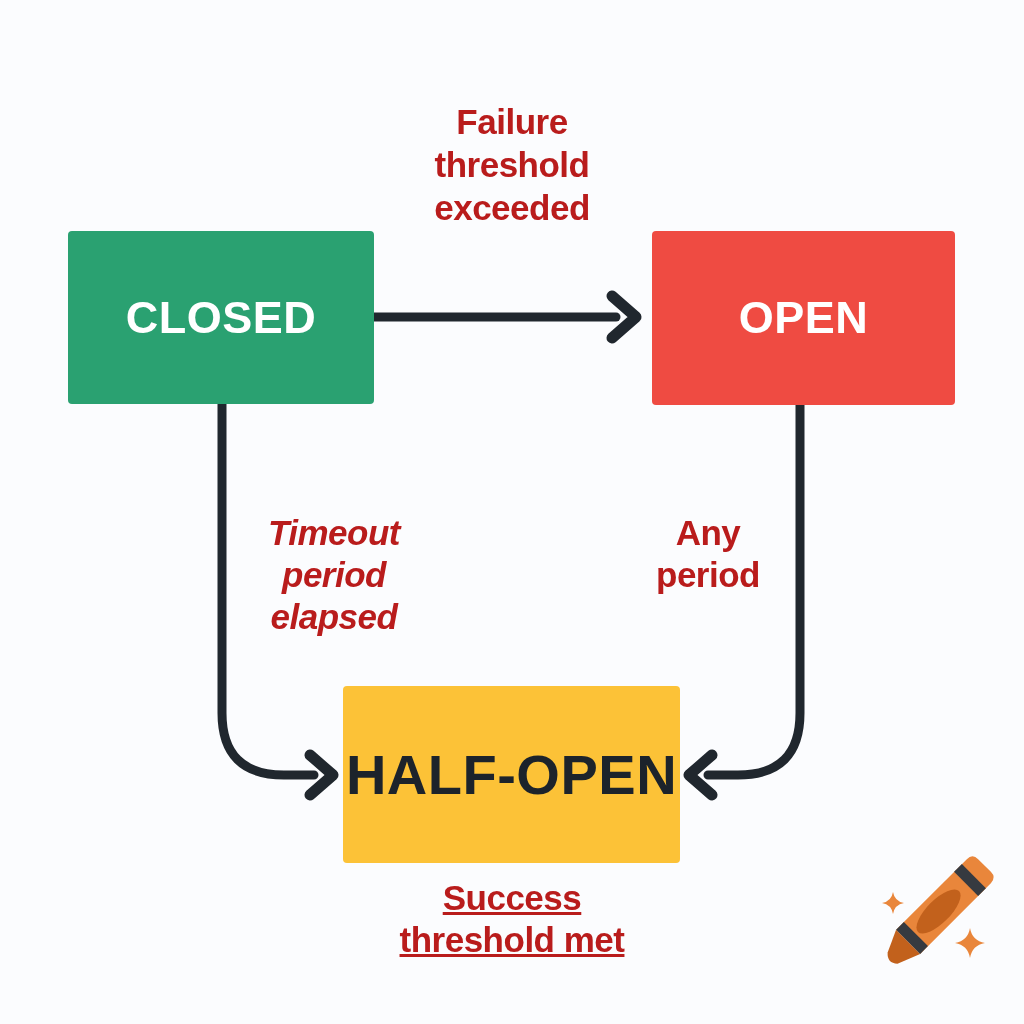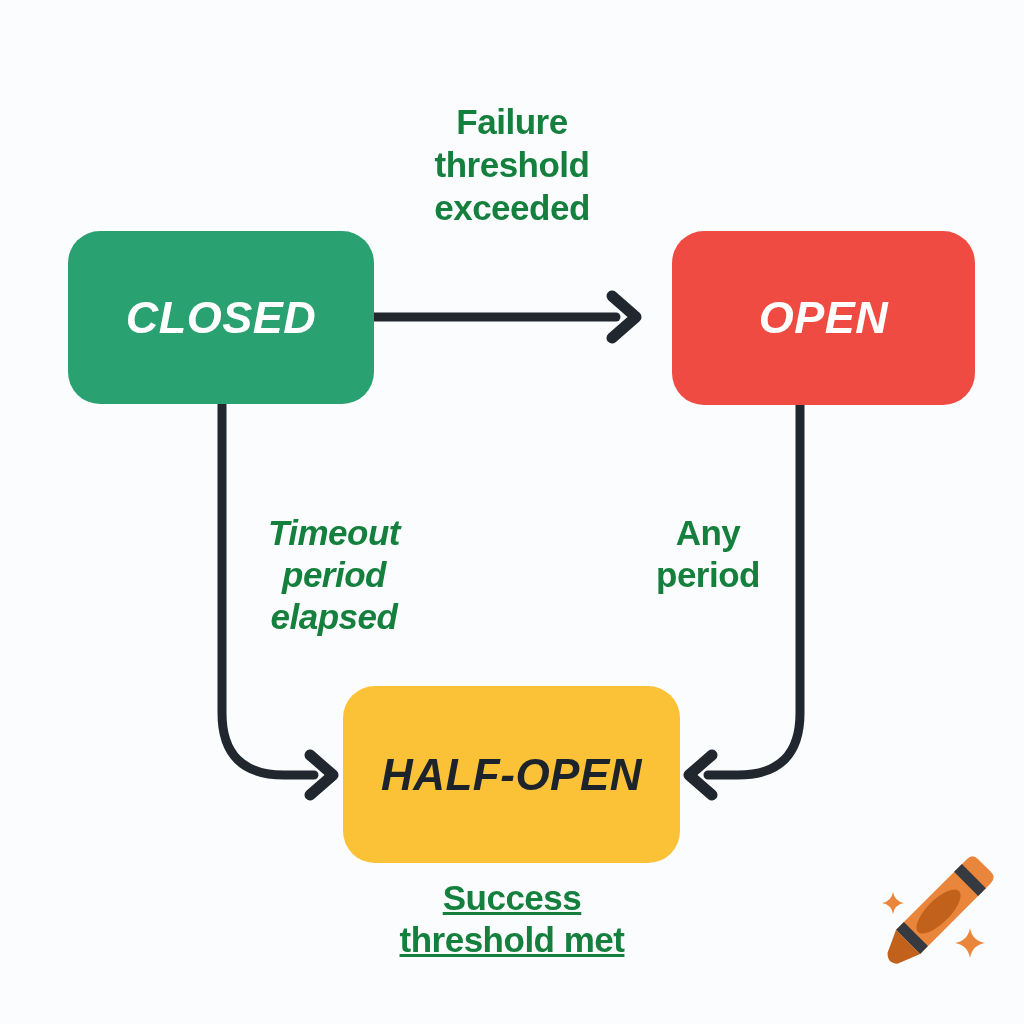--- a/index.html
+++ b/index.html
@@ -10,40 +10,39 @@
   }
   .canvas {
     position: relative;
     width: 1024px; height: 1024px;
     background: #fbfcfe;
     overflow: hidden;
   }
   .state {
     position: absolute;
     display: flex; align-items: center; justify-content: center;
-    border-radius: 32px;
+    border-radius: 4px;
     font-weight: 700;
     letter-spacing: 0.5px;
-    font-style: italic;
   }
   .state .state-label { font-size: 45px; }
   #state-closed   { left: 68px;  top: 231px; width: 306px; height: 173px; }
-  #state-open     { left: 672px; top: 231px; width: 303px; height: 174px; }
+  #state-open     { left: 652px; top: 231px; width: 303px; height: 174px; }
   #state-halfopen { left: 343px; top: 686px; width: 337px; height: 177px; }
-  #state-halfopen .state-label { font-size: 44px; }
+  #state-halfopen .state-label { font-size: 56px; }
 
   .tlabel {
     position: absolute;
     white-space: pre-line;
     text-align: center;
     font-size: 35px;
     line-height: 43px;
     font-weight: 600;
     letter-spacing: -0.5px;
-    color: #15803d;
+    color: #b91c1c;
   }
   #label-failure-threshold { left: 342px; top: 100px; width: 340px; }
   #label-timeout-period    { left: 214px; top: 512px; width: 240px; line-height: 42px; font-style: italic; }
   #label-any-failure       { left: 588px; top: 512px; width: 240px; line-height: 42px; }
   #label-success-threshold { left: 332px; top: 877px; width: 360px; line-height: 42px; text-decoration: underline; }
 
   svg.arrows {
     position: absolute; left: 0; top: 0;
     width: 1024px; height: 1024px;
     pointer-events: none;

